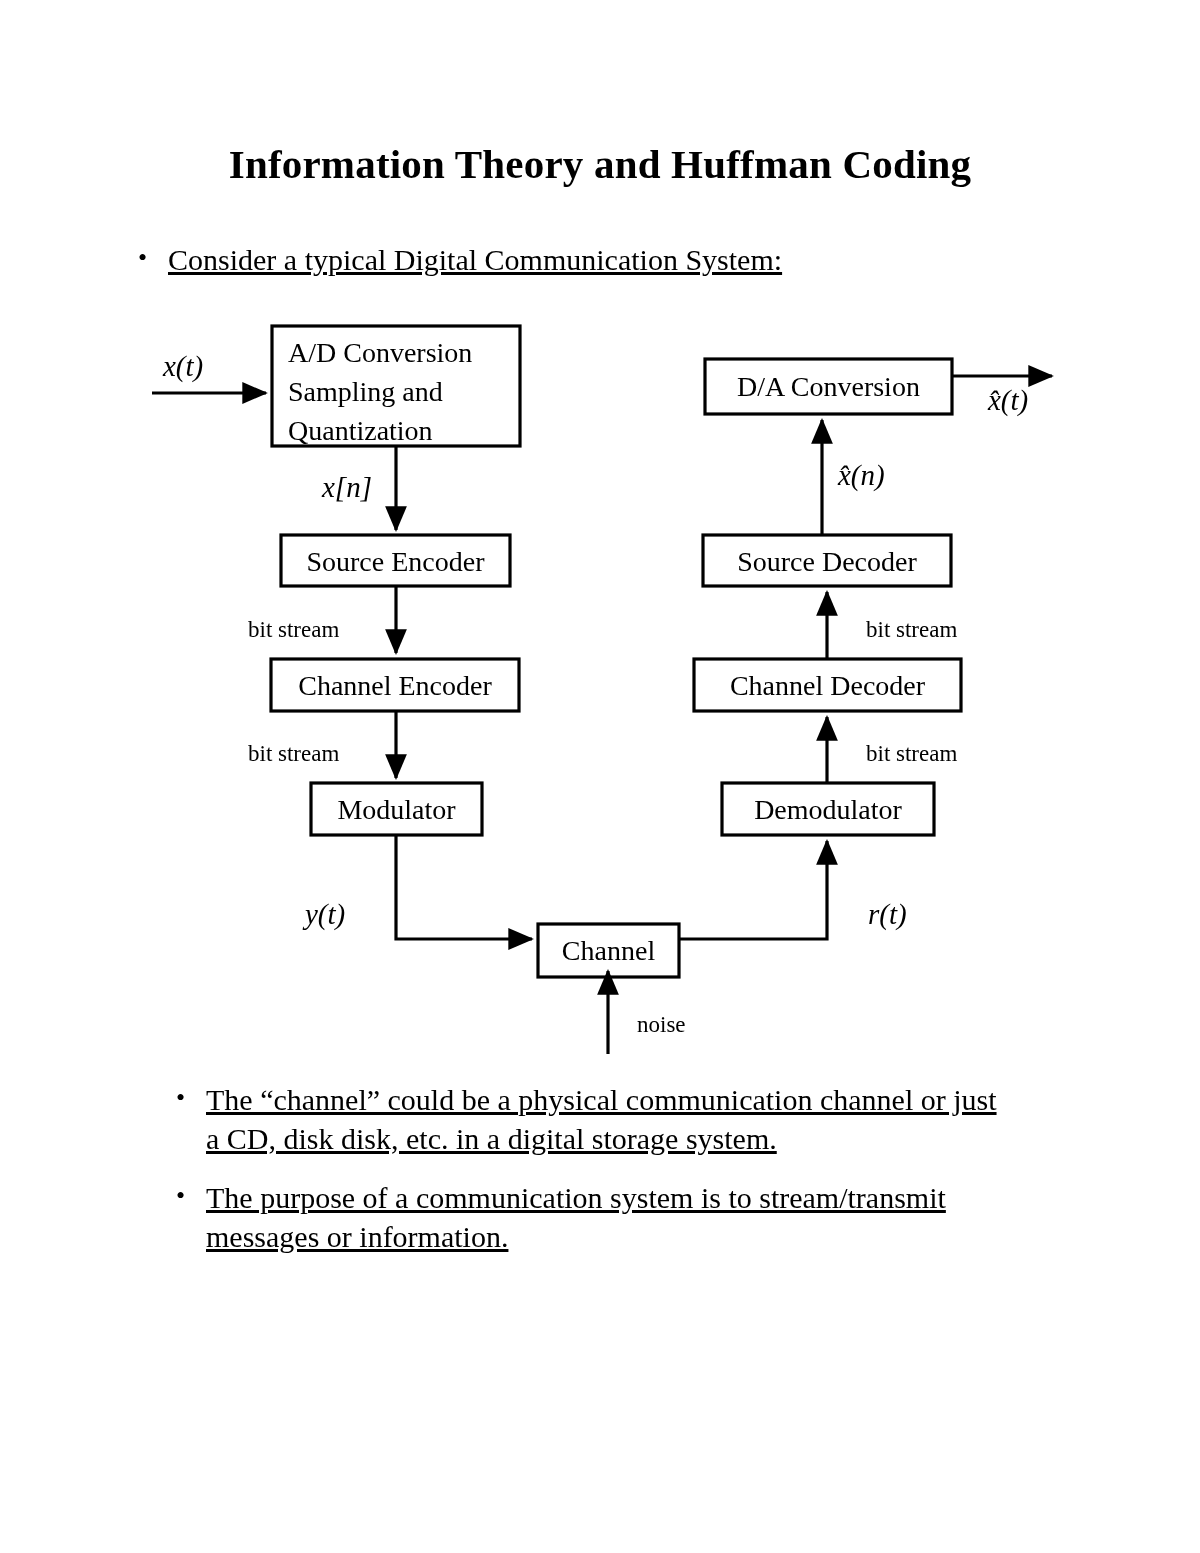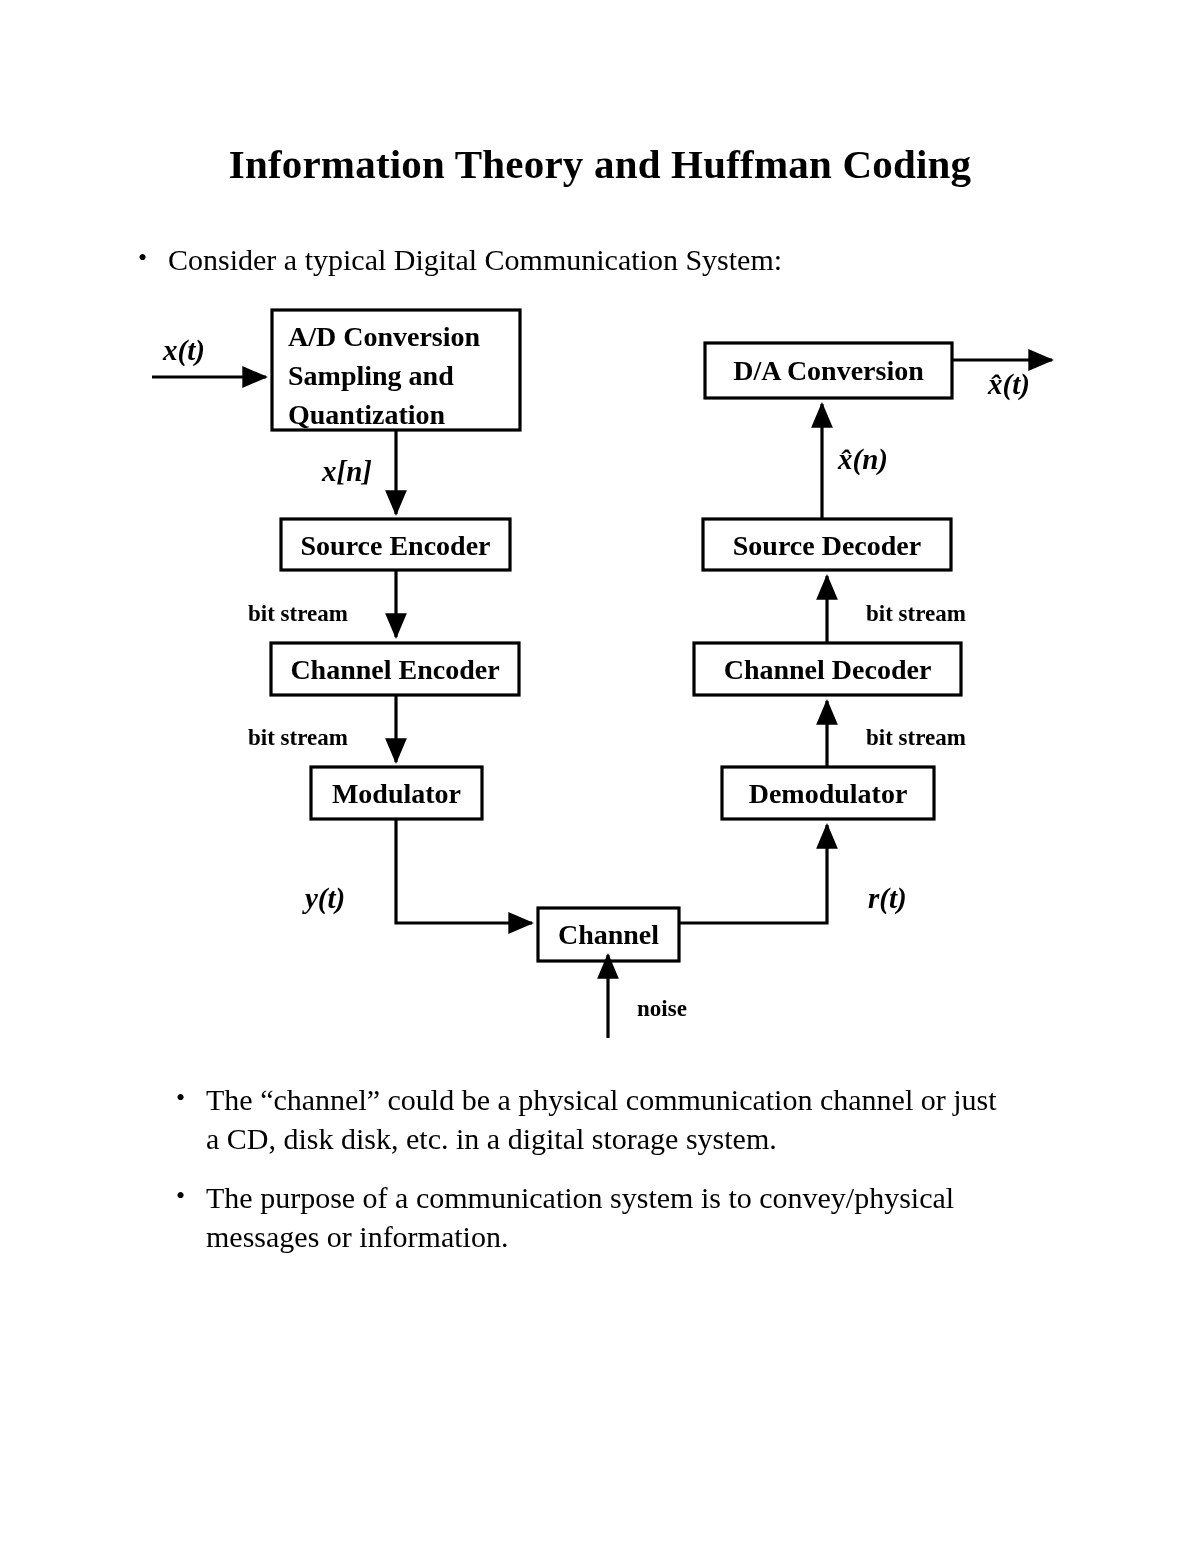--- a/index.html
+++ b/index.html
@@ -40,43 +40,43 @@
     flex: 0 0 auto;
     font-size: 26px;
     line-height: 36px;
     width: 30px;
     text-align: left;
   }
   .bullet-text {
     flex: 1 1 auto;
     font-size: 30px;
     line-height: 39px;
+    text-decoration: underline;
   }
   #intro-bullet {
     left: 138px;
     top: 240px;
     width: 900px;
   }
   #note-bullet-1 {
     left: 176px;
     top: 1080px;
     width: 840px;
   }
   #note-bullet-2 {
     left: 176px;
     top: 1178px;
     width: 840px;
   }
   #diagram {
     position: absolute;
     left: 0;
-    top: 293px;
+    top: 309px;
     width: 1200px;
     height: 770px;
-    font-weight: bold;
   }
   svg { display: block; }
   .bx { fill: #ffffff; stroke: #000000; stroke-width: 3.2; }
   .ln { stroke: #000000; stroke-width: 3.2; fill: none; }
   .boxlabel {
     font-family: "Liberation Serif", "DejaVu Serif", serif;
     font-size: 28px;
     fill: #000000;
   }
   .signal {
@@ -215,16 +215,16 @@
     </svg>
   </div>
 
   <div class="bullet-row" id="note-bullet-1">
     <span class="bullet-dot">•</span>
     <span class="bullet-text">The “channel” could be a physical communication channel or just a CD, disk disk, etc. in a digital storage system.</span>
   </div>
 
   <div class="bullet-row" id="note-bullet-2">
     <span class="bullet-dot">•</span>
-    <span class="bullet-text">The purpose of a communication system is to convey/physical messages or information.</span>
+    <span class="bullet-text">The purpose of a communication system is to stream/transmit messages or information.</span>
   </div>
 
 </div>
 
 </body></html>

